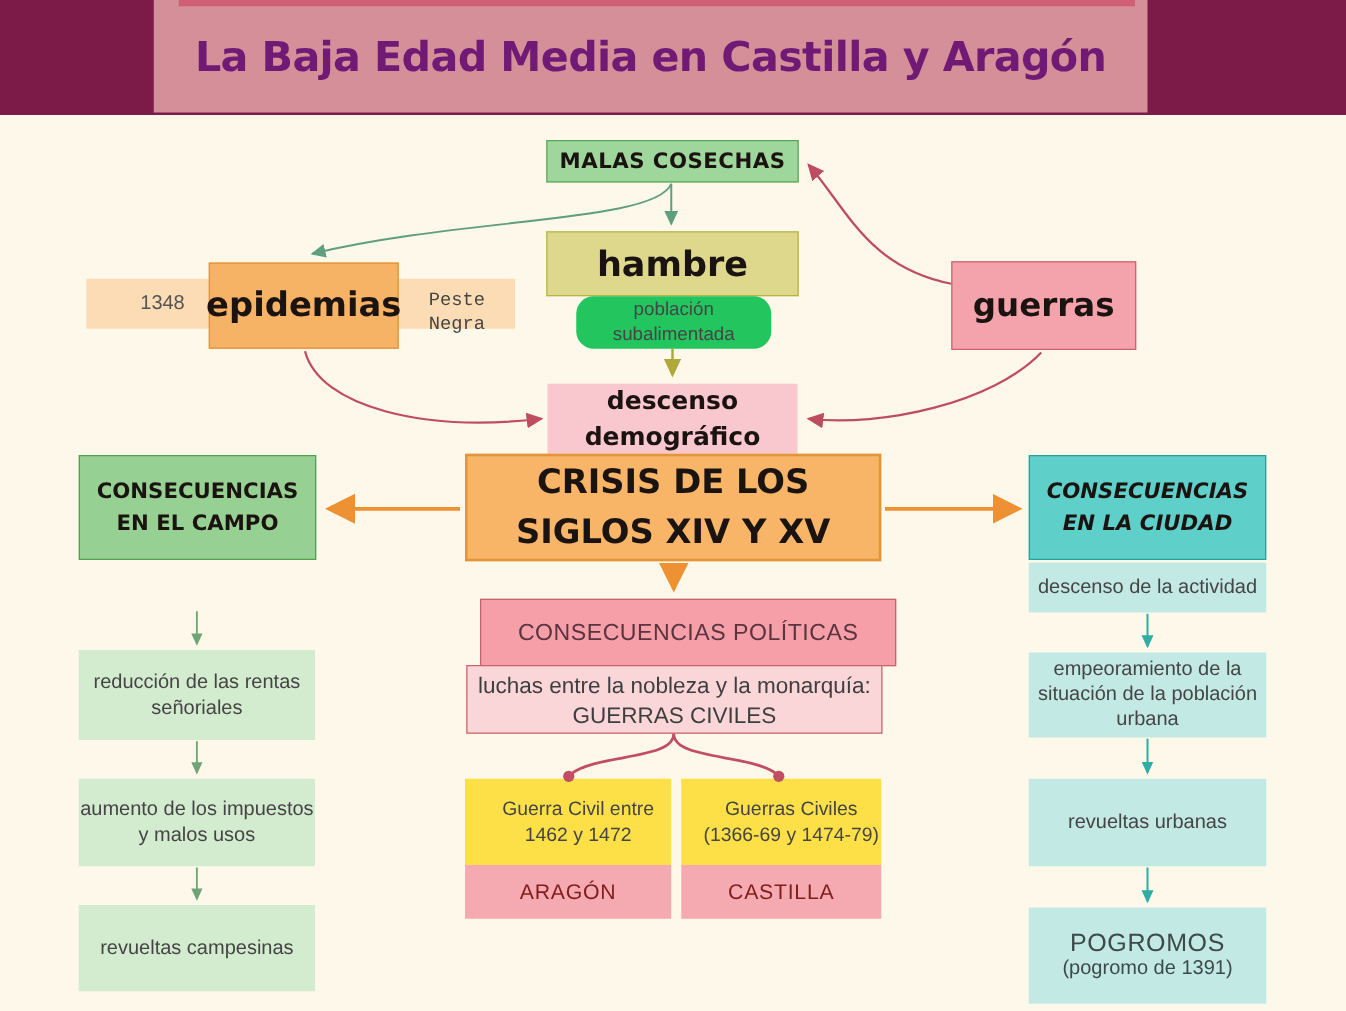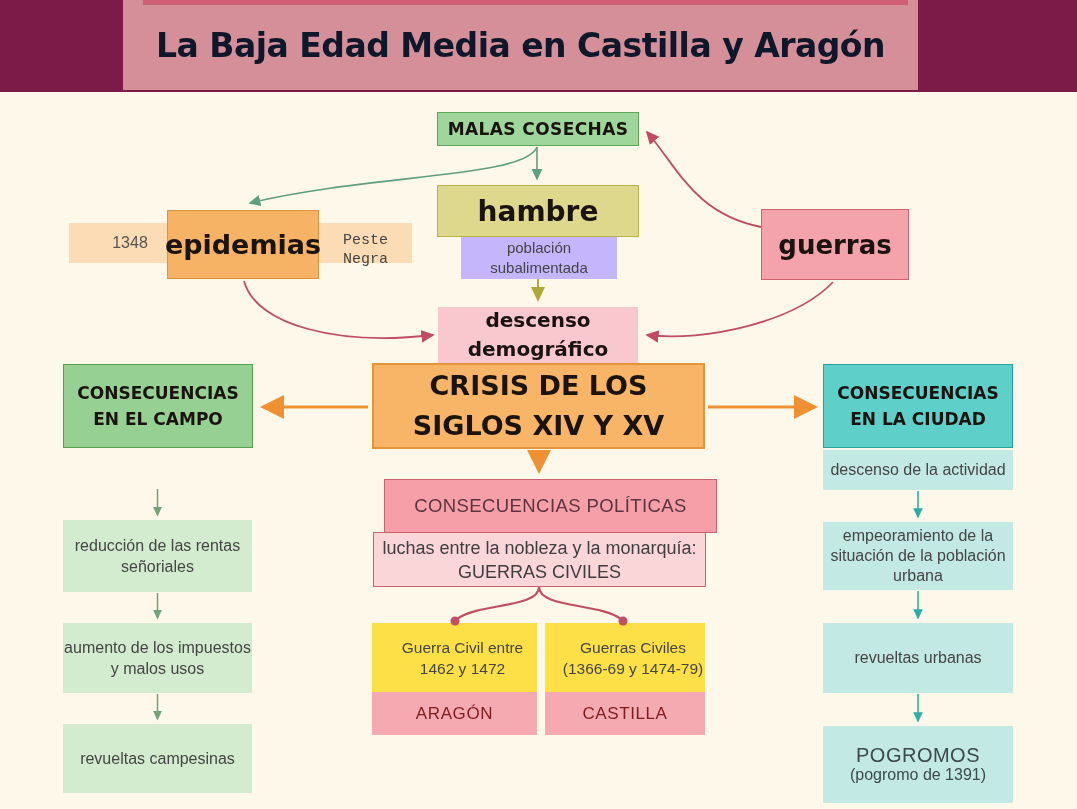--- a/index.html
+++ b/index.html
@@ -3,51 +3,51 @@
 <meta charset="utf-8">
 <style>
   html,body{margin:0;padding:0;}
   body{font-family:"Liberation Sans",sans-serif;}
   #canvas{position:relative;width:1077px;height:809px;background:#fdf8e9;overflow:hidden;}
 
   
   .header{position:absolute;left:0;top:0;width:1077px;height:92px;background:#7c1a48;}
   .header-band{position:absolute;left:123px;top:0;width:795px;height:90px;background:#d48f99;display:flex;align-items:center;justify-content:center;}
   .header-band:before{content:"";position:absolute;left:20px;right:10px;top:0;height:5px;background:#cf5f74;}
-  .page-title{font-family:"DejaVu Sans",sans-serif;font-weight:800;font-size:33px;color:#0f172a;letter-spacing:-0.5px;white-space:nowrap;}
+  .page-title{font-family:"DejaVu Sans",sans-serif;font-weight:800;font-size:33px;color:#701a75;letter-spacing:-0.5px;white-space:nowrap;}
 
   
   .node{position:absolute;box-sizing:border-box;display:flex;flex-direction:column;align-items:center;justify-content:center;text-align:center;}
   .disp{font-family:"DejaVu Sans",sans-serif;font-weight:800;color:#1b1310;}
   .body-txt{font-family:"Liberation Sans",sans-serif;color:#454545;}
 
   
   .malas{left:437px;top:112px;width:202px;height:34px;background:#9ed69b;border:1.5px solid #5fa758;font-size:17px;letter-spacing:.4px;}
   .hambre{left:437px;top:185px;width:202px;height:52px;background:#ddd88c;border:1.5px solid #b9b347;font-size:28px;}
-  .poblacion{left:461px;top:237px;width:156px;height:42px;background:#c4b5fd;font-size:15px;line-height:20px;}
+  .poblacion{left:461px;top:237px;width:156px;height:42px;background:#22c55e;font-size:15px;line-height:20px;border-radius:14px;}
   .orange-strip{left:69px;top:223px;width:343px;height:40px;background:#fbdcb4;}
   .year1348{left:69px;top:223px;width:98px;height:40px;font-size:16px;color:#555;padding-left:24px;}
   .peste{left:319px;top:223px;width:93px;height:53px;font-size:15px;line-height:19px;font-family:Liberation Mono, monospace;}
   .epidemias{left:167px;top:210px;width:152px;height:69px;background:#f6b366;border:1.5px solid #e1923a;font-size:27px;}
   .guerras{left:761px;top:209px;width:148px;height:71px;background:#f4a3ac;border:1.5px solid #d2606f;font-size:26px;}
   .descenso{left:438px;top:307px;width:200px;height:56px;background:#f8c8ce;font-size:20px;line-height:29px;}
 
   
   .crisis{left:372px;top:363px;width:333px;height:86px;background:#f8b567;border:2px solid #e2953a;font-size:27px;line-height:40px;}
 
   
   .campo-head{left:63px;top:364px;width:190px;height:84px;background:#97d093;border:1.5px solid #55a04f;font-size:17px;line-height:26px;}
   .g-item{left:63px;width:189px;background:#d3ebce;font-size:16px;line-height:21px;}
   .gi0{top:450px;height:38px;}
   .gi1{top:520px;height:72px;}
   .gi2{top:623px;height:70px;}
   .gi3{top:724px;height:69px;}
 
   
-  .ciudad-head{left:823px;top:364px;width:190px;height:84px;background:#5ecfc9;border:1.5px solid #27a29b;font-size:17px;line-height:26px;}
+  .ciudad-head{left:823px;top:364px;width:190px;height:84px;background:#5ecfc9;border:1.5px solid #27a29b;font-size:17px;line-height:26px;font-style:italic;}
   .t-item{left:823px;width:190px;background:#c3e9e5;font-size:16px;line-height:20px;}
   .ti0{top:450px;height:40px;}
   .ti1{top:522px;height:68px;}
   .ti2{top:623px;height:70px;}
   .ti3{top:726px;height:77px;}
   .pogromos-title{font-size:20px;letter-spacing:.5px;color:#3c4a49;}
   .pogromos-sub{font-size:16px;color:#3c4a49;}
 
   
   .politicas{left:373px;top:479px;width:333px;height:54px;background:#f79fa9;border:1.5px solid #c6636e;font-size:18.5px;color:#5a343f;letter-spacing:.4px;font-family:"Liberation Sans",sans-serif;margin-left:11px;}

